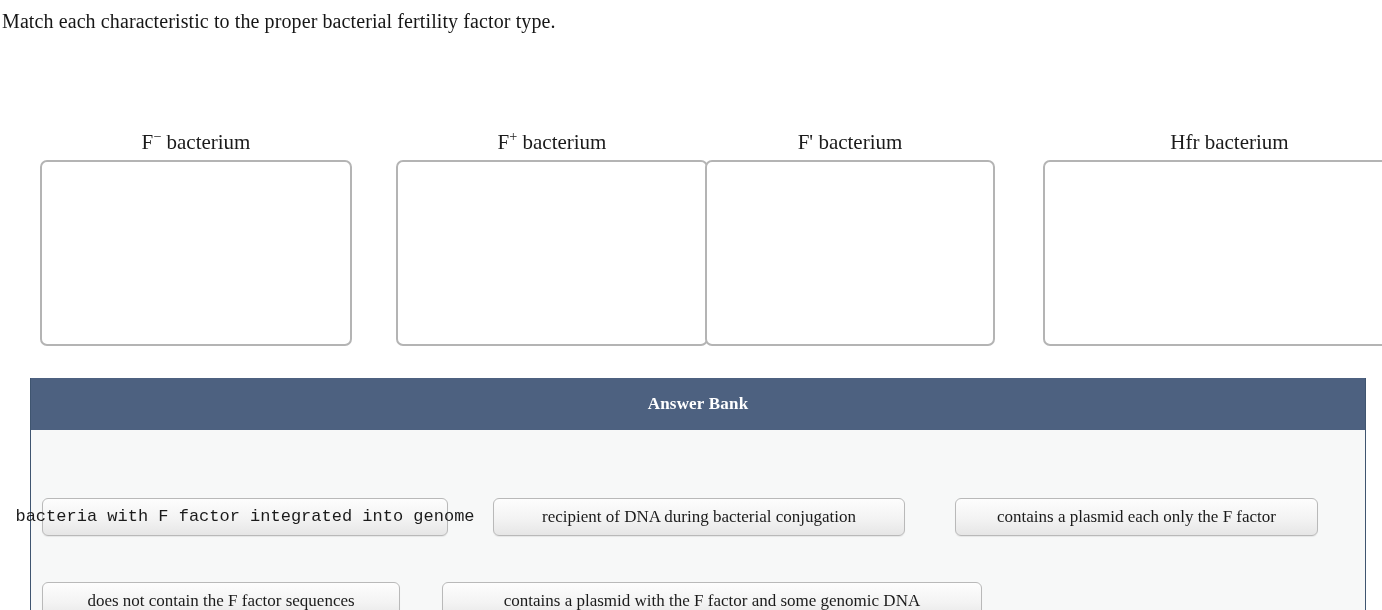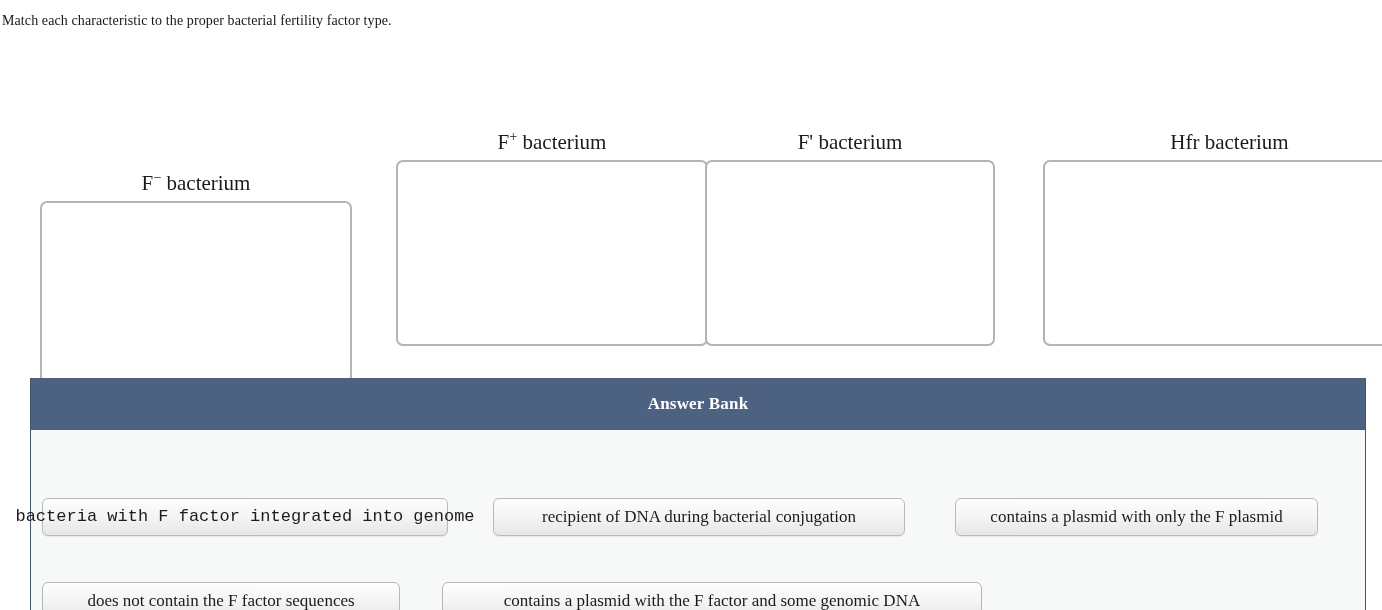--- a/index.html
+++ b/index.html
@@ -14,21 +14,21 @@
     font-family: "Liberation Serif", "DejaVu Serif", serif;
     color: #1a1a1a;
     position: relative;
   }
 
   
   .prompt {
     position: absolute;
     left: 2px;
     top: 8px;
-    font-size: 14px;
+    font-size: 20px;
     line-height: 26px;
     letter-spacing: 0.1px;
     color: #161616;
     white-space: nowrap;
   }
 
   
   .zones {
     position: absolute;
     left: 40px;
@@ -55,21 +55,21 @@
     line-height: 0;
   }
   .zone-box {
     margin-top: 2px;
     height: 186px;
     border: 2px solid #b4b4b4;
     border-radius: 7px;
     background: #ffffff;
     box-sizing: border-box;
   }
-  .zone-0 { left: 0px;   width: 312px; margin-top: 41px; }
+  .zone-0 { left: 0px;   width: 312px; }
   .zone-1 { left: 332px; width: 312px; padding-left: 24px; }
   .zone-2 { left: 665px; width: 290px; }
   .zone-3 { left: 1003px;width: 373px; }
 
   
   .answer-bank {
     position: absolute;
     left: 30px;
     top: 378px;
     width: 1336px;
@@ -147,17 +147,17 @@
     <div class="zone-box"></div>
   </div>
 
 </div>
 
 <div class="answer-bank">
   <div class="bank-header">Answer Bank</div>
   <div class="bank-body">
     <div class="tile tile-0">bacteria with F factor integrated into genome</div>
     <div class="tile tile-1">recipient of DNA during bacterial conjugation</div>
-    <div class="tile tile-2">contains a plasmid with only the F plasmid</div>
+    <div class="tile tile-2">contains a plasmid each only the F factor</div>
     <div class="tile tile-3">does not contain the F factor sequences</div>
     <div class="tile tile-4">contains a plasmid with the F factor and some genomic DNA</div>
   </div>
 </div>
 
 </body></html>

